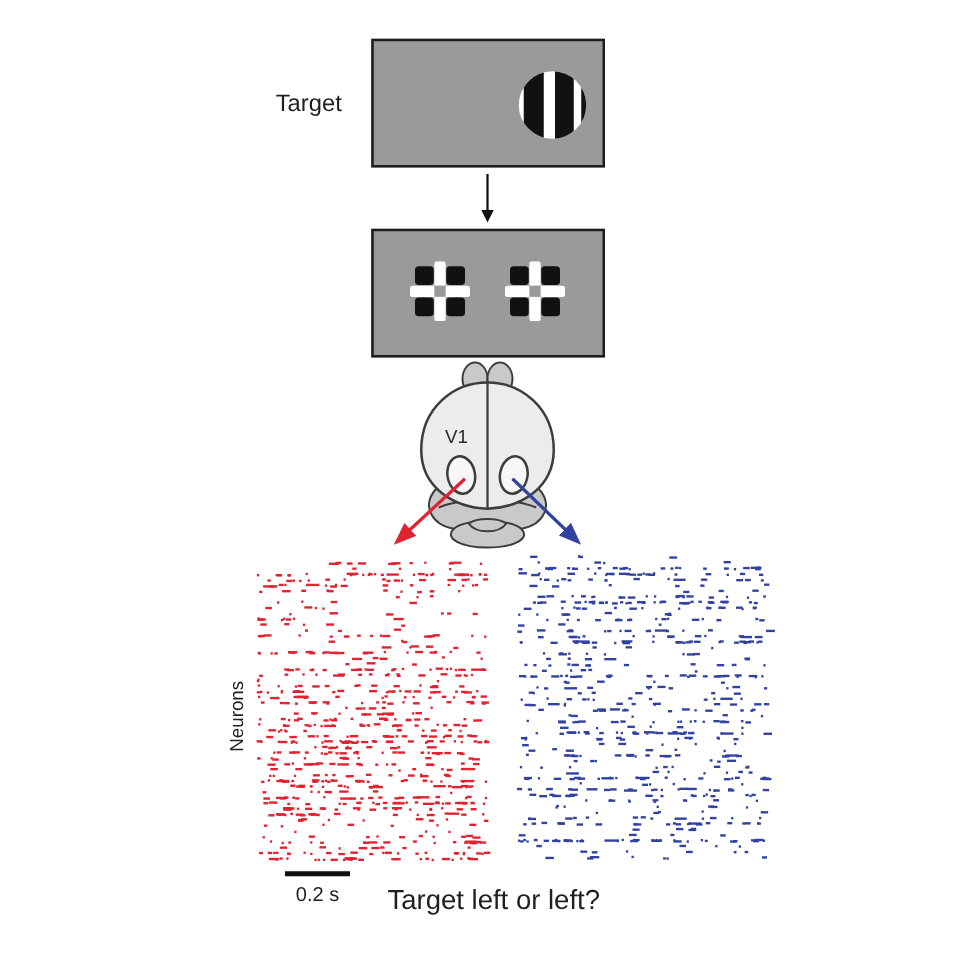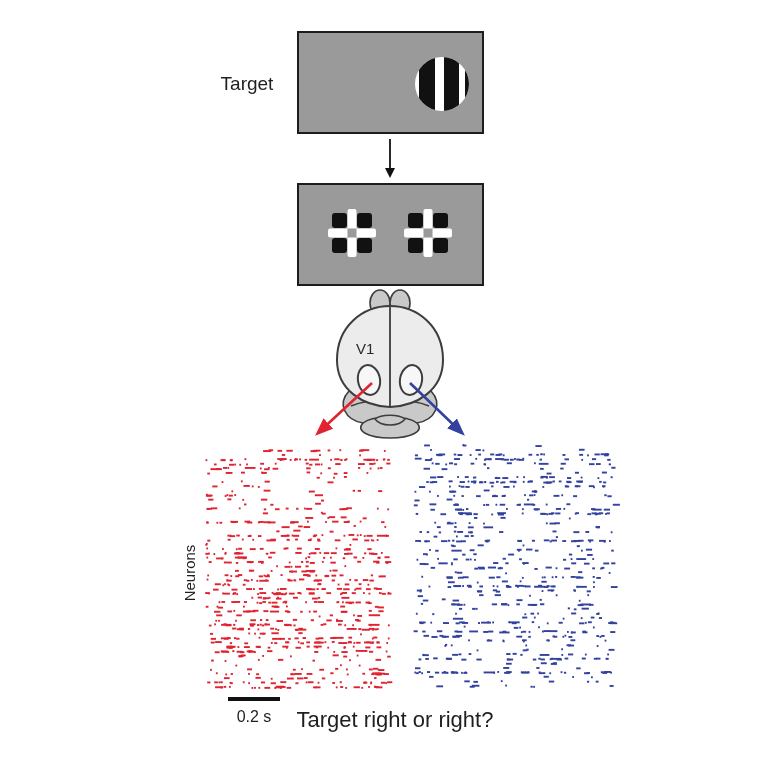--- a/index.html
+++ b/index.html
@@ -1580,15 +1580,15 @@
       <rect x="92.2" y="240.6" width="1.8" height="1.9" fill="#32429e"></rect>
       <rect x="196.6" y="241.0" width="4.0" height="1.9" fill="#32429e"></rect>
       <rect x="58.9" y="240.8" width="7.5" height="1.9" fill="#32429e"></rect>
       <rect x="23.3" y="241.4" width="6.8" height="1.9" fill="#32429e"></rect>
       <rect x="56.7" y="241.8" width="5.0" height="1.9" fill="#32429e"></rect>
       <rect x="120.2" y="241.9" width="1.8" height="1.9" fill="#32429e"></rect>
     </svg>
 
   <div class="scalebar"></div>
   <div class="scalebar-label">0.2 s</div>
-  <div class="question">Target right or right?</div>
+  <div class="question">Target left or left?</div>
 
 </div>
 
 </body></html>

